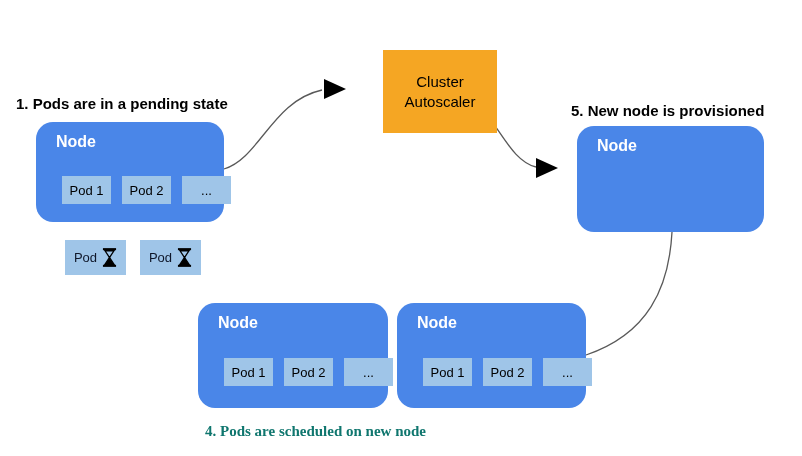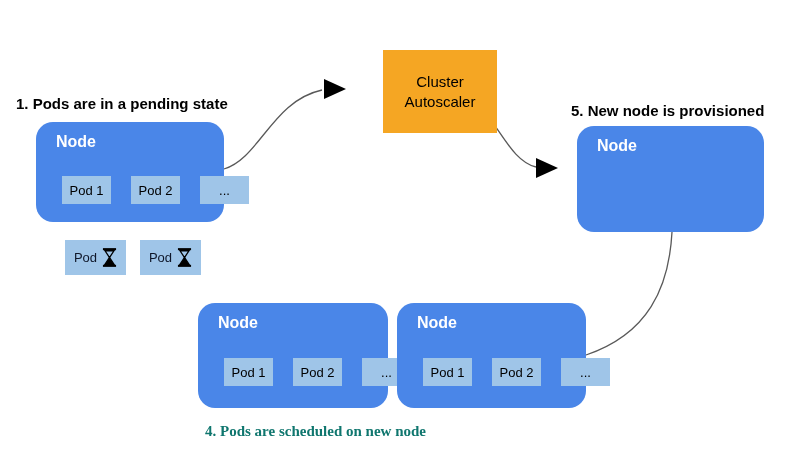--- a/index.html
+++ b/index.html
@@ -29,21 +29,21 @@
     left: 20px;
     top: 11px;
     color: #ffffff;
     font-size: 16px;
     font-weight: bold;
   }
   .pod-row {
     position: absolute;
     left: 14px;
     display: flex;
-    gap: 20px;
+    gap: 11px;
     padding-left: 12px;
   }
   .pod {
     width: 49px;
     height: 28px;
     background: #9FC5E8;
     color: #000000;
     font-size: 13px;
     display: flex;
     align-items: center;

